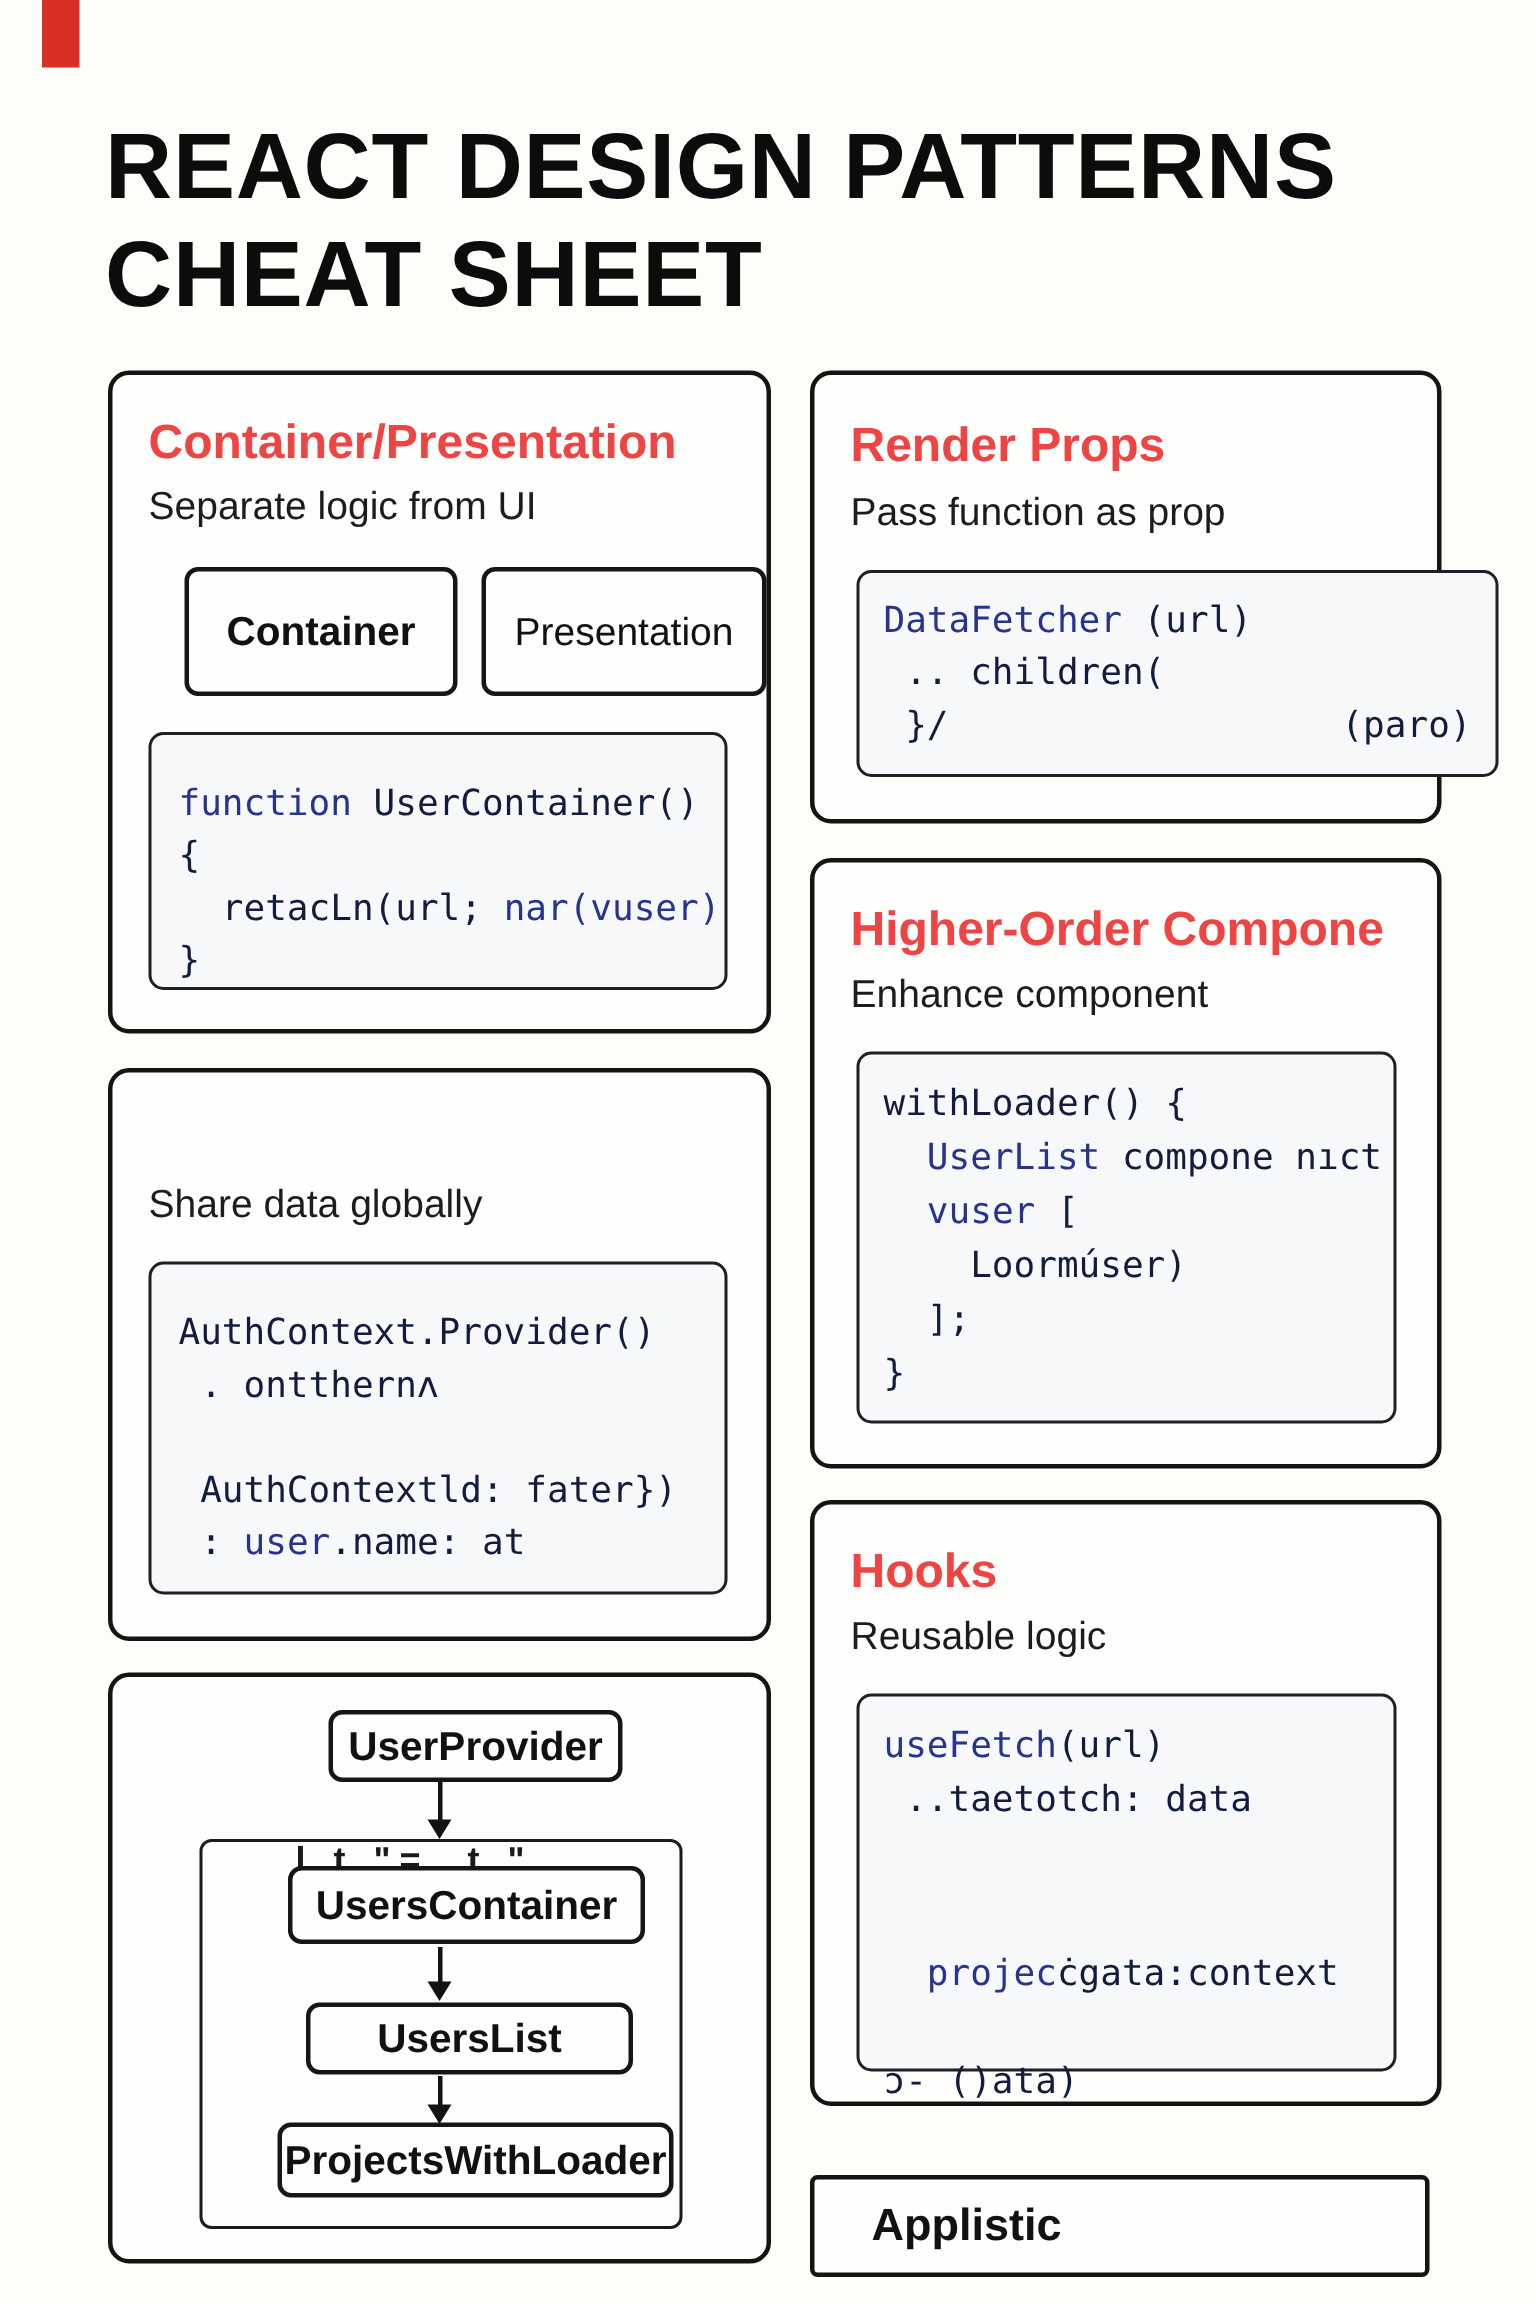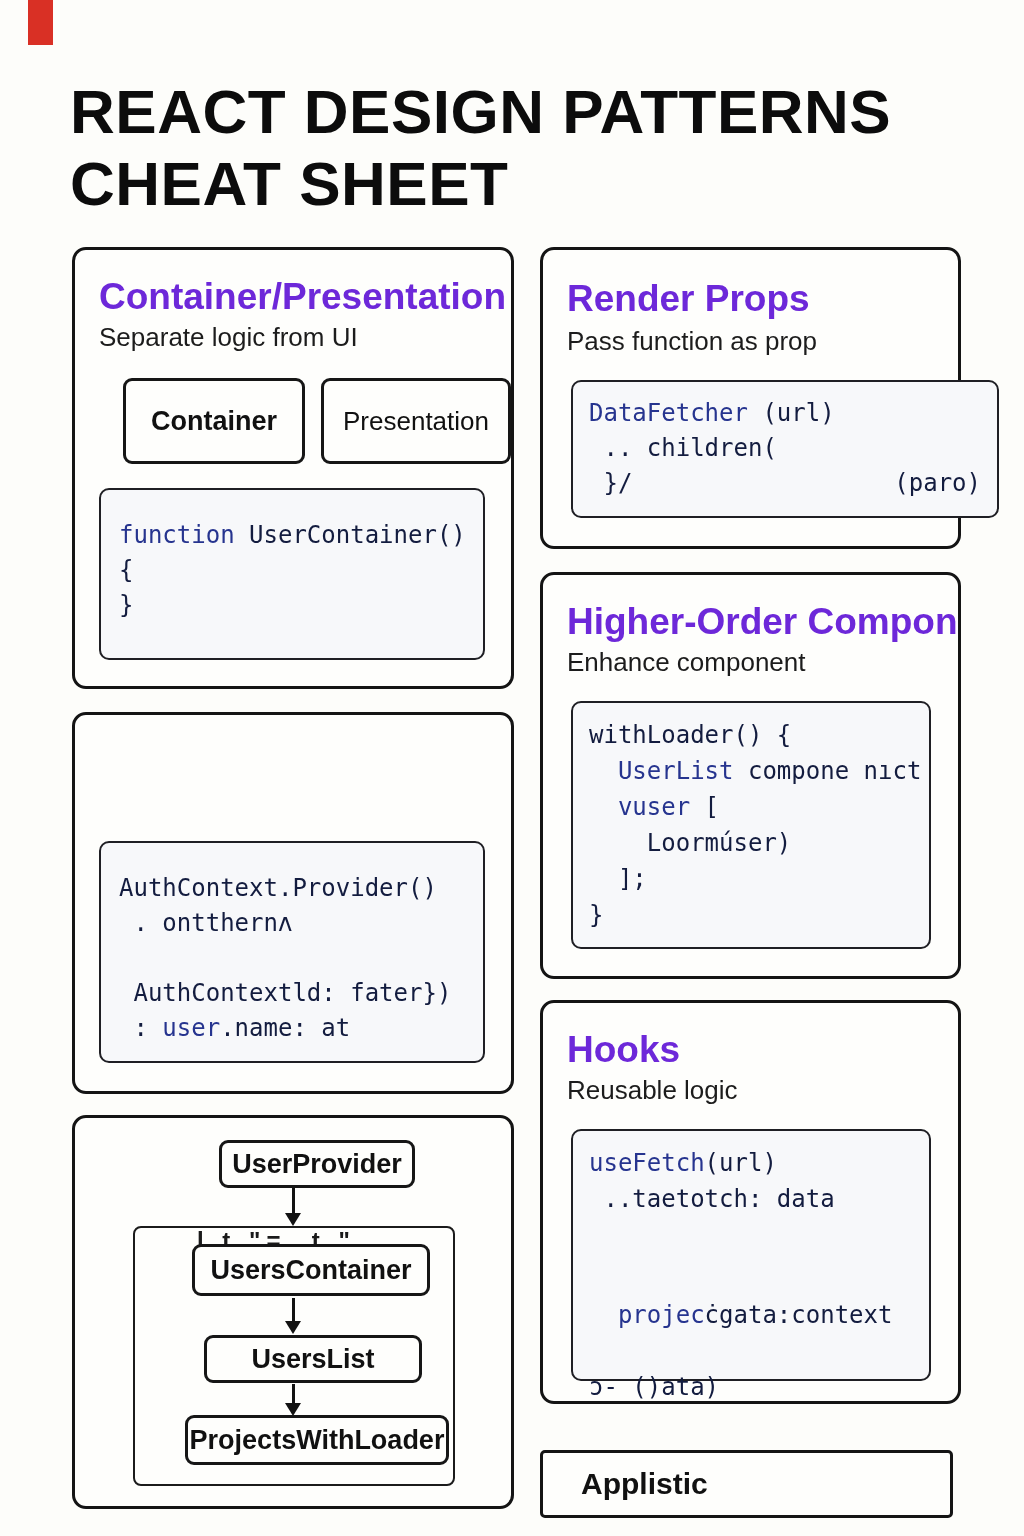--- a/index.html
+++ b/index.html
@@ -9,21 +9,21 @@
     font-family:"Liberation Sans",sans-serif;color:#111;
   }
   .red-mark{position:absolute;left:28px;top:0;width:25px;height:45px;background:#d93025;}
   .title{
     position:absolute;left:70px;top:76px;width:900px;
     font-size:62px;line-height:72px;font-weight:bold;letter-spacing:0.5px;color:#0c0c0c;
   }
   .card{
     position:absolute;background:#fefefc;border:3px solid #141414;border-radius:14px;
   }
-  .card-title{position:absolute;left:24px;font-size:37px;font-weight:bold;color:#6d28d9;white-space:nowrap;overflow:hidden;max-width:calc(100% - 24px);}
+  .card-title{position:absolute;left:24px;font-size:32px;font-weight:bold;color:#ef4444;white-space:nowrap;overflow:hidden;max-width:calc(100% - 24px);}
   .card-sub{position:absolute;left:24px;font-size:26px;color:#1c1c1c;white-space:nowrap;}
   .codeblock{
     position:absolute;background:#f7f8fa;border:2px solid #1f1f24;border-radius:10px;
     font-family:"DejaVu Sans Mono","Liberation Mono",monospace;
     font-size:24px;color:#131c3f;padding:28px 18px;box-sizing:border-box;
   }
   .code-line{white-space:pre;min-height:35px;line-height:35px;}
   .code-line.flex{display:flex;justify-content:space-between;}
   .kw{color:#26348f;}
   .mini-box{
@@ -64,35 +64,37 @@
     <div class="card-sub" style="top:72px;">Separate logic from UI</div>
     <div class="mini-box bold" style="left:24px;top:128px;width:182px;height:86px;">
       <span>Container</span>
     </div>
     <div class="mini-box" style="left:222px;top:128px;width:190px;height:86px;">
       <span>Presentation</span>
     </div>
     <div class="codeblock" style="left:24px;top:238px;width:386px;height:172px;">
       <div class="code-line"><span class="kw">function</span><span> UserContainer()</span></div>
       <div class="code-line">{</div>
+      <div class="code-line"><span>  retacLn(url; </span><span class="kw">nar(vuser)</span></div>
       <div class="code-line">}</div>
     </div>
   </div>
 
   <div class="card" style="left:540px;top:247px;width:415px;height:296px;">
     <div class="card-title" style="top:28px;">Render Props</div>
     <div class="card-sub" style="top:76px;">Pass function as prop</div>
     <div class="codeblock" style="left:28px;top:130px;width:428px;height:138px;padding:14px 16px;">
       <div class="code-line"><span class="kw">DataFetcher</span><span> (url)</span></div>
       <div class="code-line"> .. children(</div>
       <div class="code-line flex"><span> }/</span><span>(paro)</span></div>
     </div>
   </div>
 
   <div class="card" style="left:72px;top:712px;width:436px;height:376px;">
+    <div class="card-sub" style="top:72px;">Share data globally</div>
     <div class="codeblock" style="left:24px;top:126px;width:386px;height:222px;">
       <div class="code-line">AuthContext.Provider()</div>
       <div class="code-line"> . ontthernʌ</div>
       <div class="code-line"></div>
       <div class="code-line"> AuthContextld: fater})</div>
       <div class="code-line"><span> : </span><span class="kw">user</span><span>.name: at</span></div>
     </div>
   </div>
 
   <div class="card" style="left:540px;top:572px;width:415px;height:401px;">

